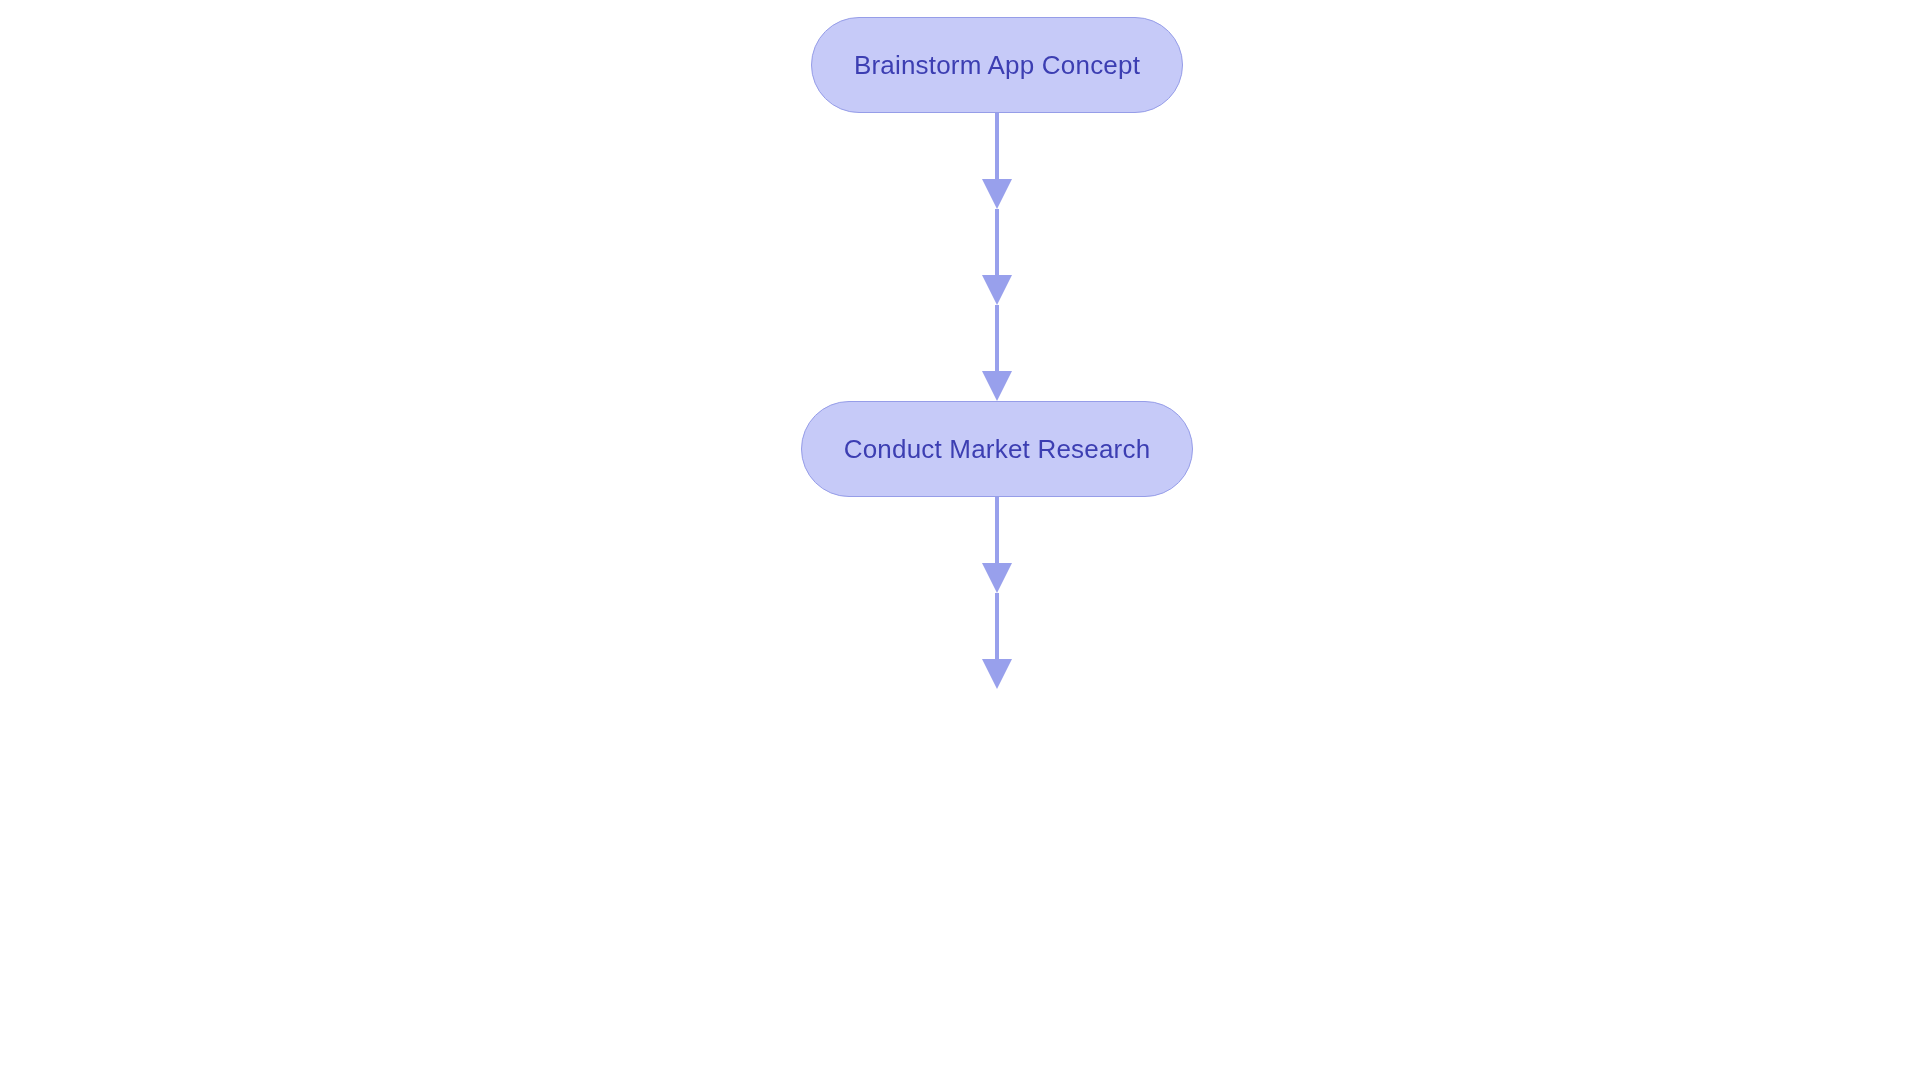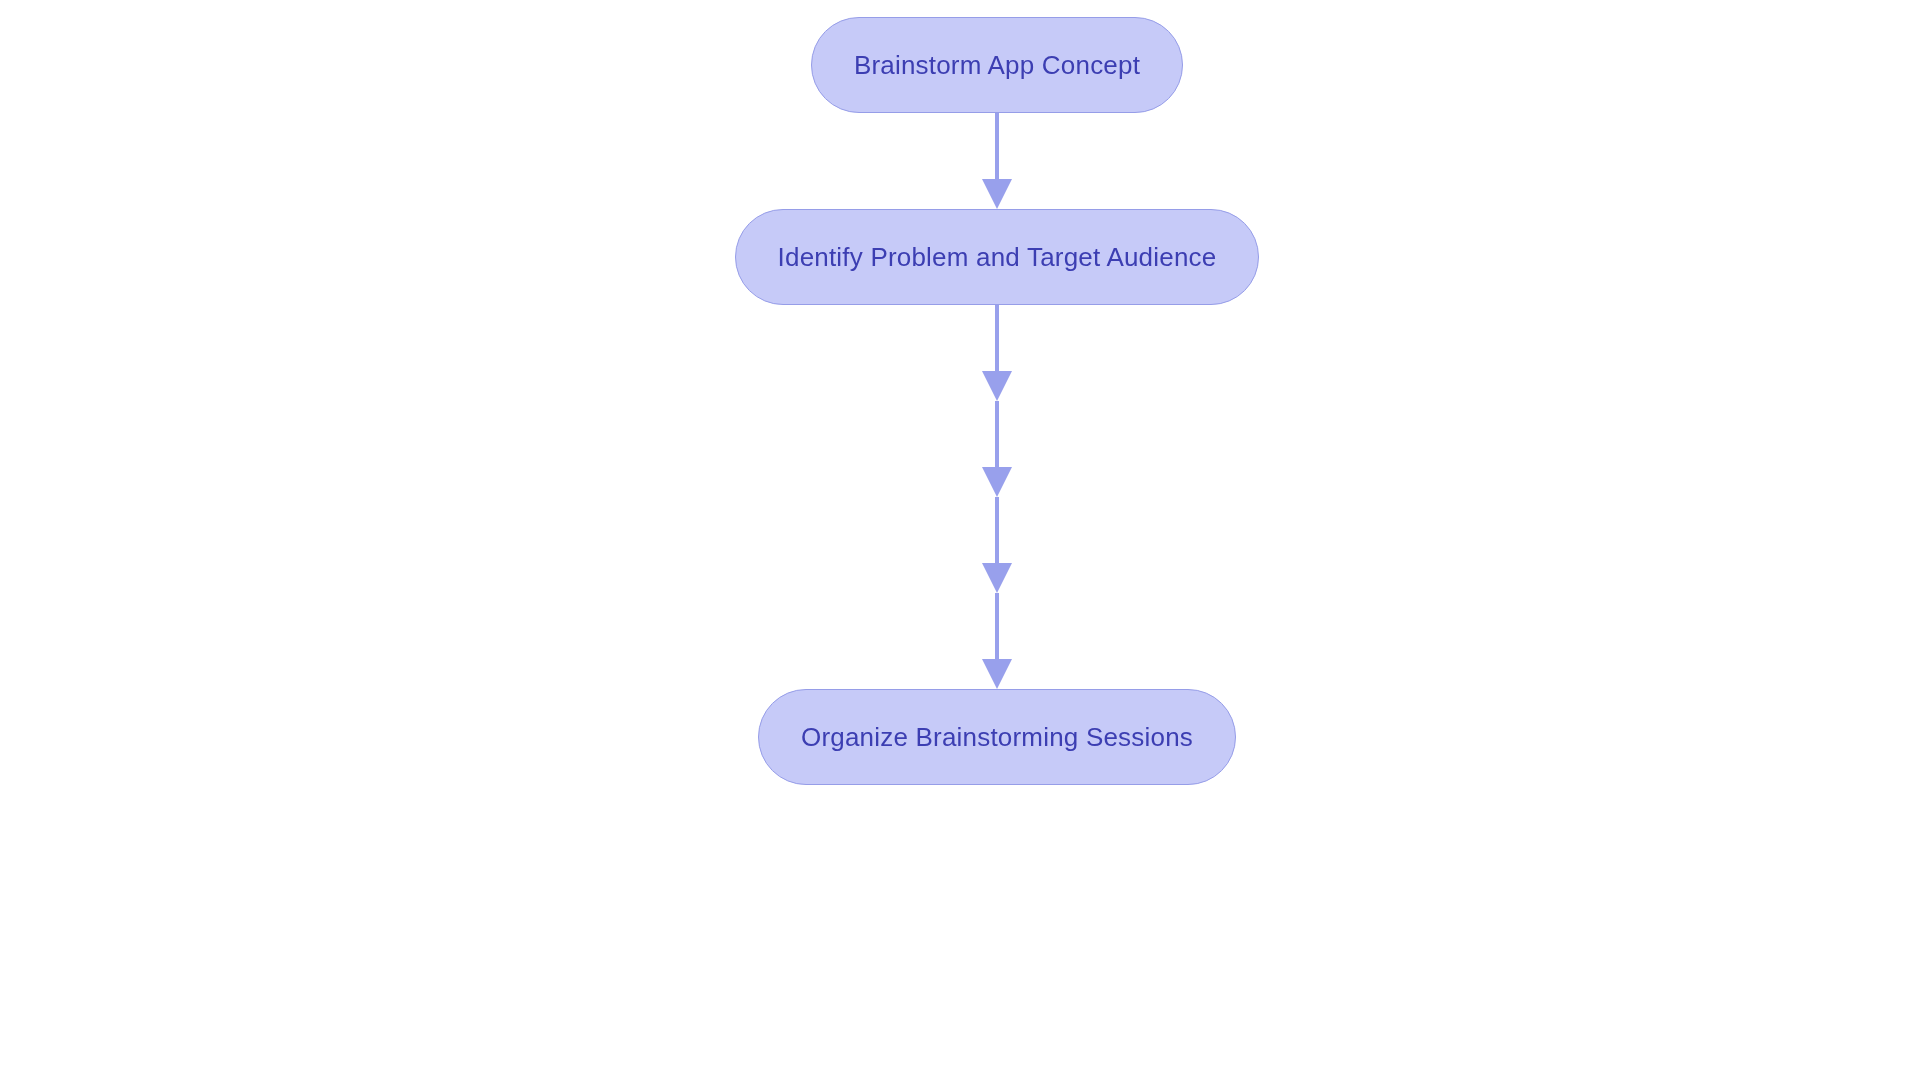--- a/index.html
+++ b/index.html
@@ -79,45 +79,42 @@
 
     <div class="node">
       <span class="node-label">Brainstorm App Concept</span>
     </div>
 
     <div class="arrow">
       <div class="arrow-stem"></div>
       <div class="arrow-head"></div>
     </div>
 
+
+    <div class="arrow">
+      <div class="arrow-stem"></div>
+      <div class="arrow-head"></div>
+    </div>
+
+
+    <div class="arrow">
+      <div class="arrow-stem"></div>
+      <div class="arrow-head"></div>
+    </div>
+
     <div class="node">
-      <span class="node-label">Identify Problem and Target Audience</span>
+      <span class="node-label">Conduct Market Research</span>
     </div>
 
     <div class="arrow">
       <div class="arrow-stem"></div>
       <div class="arrow-head"></div>
     </div>
 
 
     <div class="arrow">
       <div class="arrow-stem"></div>
       <div class="arrow-head"></div>
     </div>
 
 
-    <div class="arrow">
-      <div class="arrow-stem"></div>
-      <div class="arrow-head"></div>
-    </div>
-
-
-    <div class="arrow">
-      <div class="arrow-stem"></div>
-      <div class="arrow-head"></div>
-    </div>
-
-    <div class="node">
-      <span class="node-label">Organize Brainstorming Sessions</span>
-    </div>
-
   </div>
 </div>
 
 </body></html>

